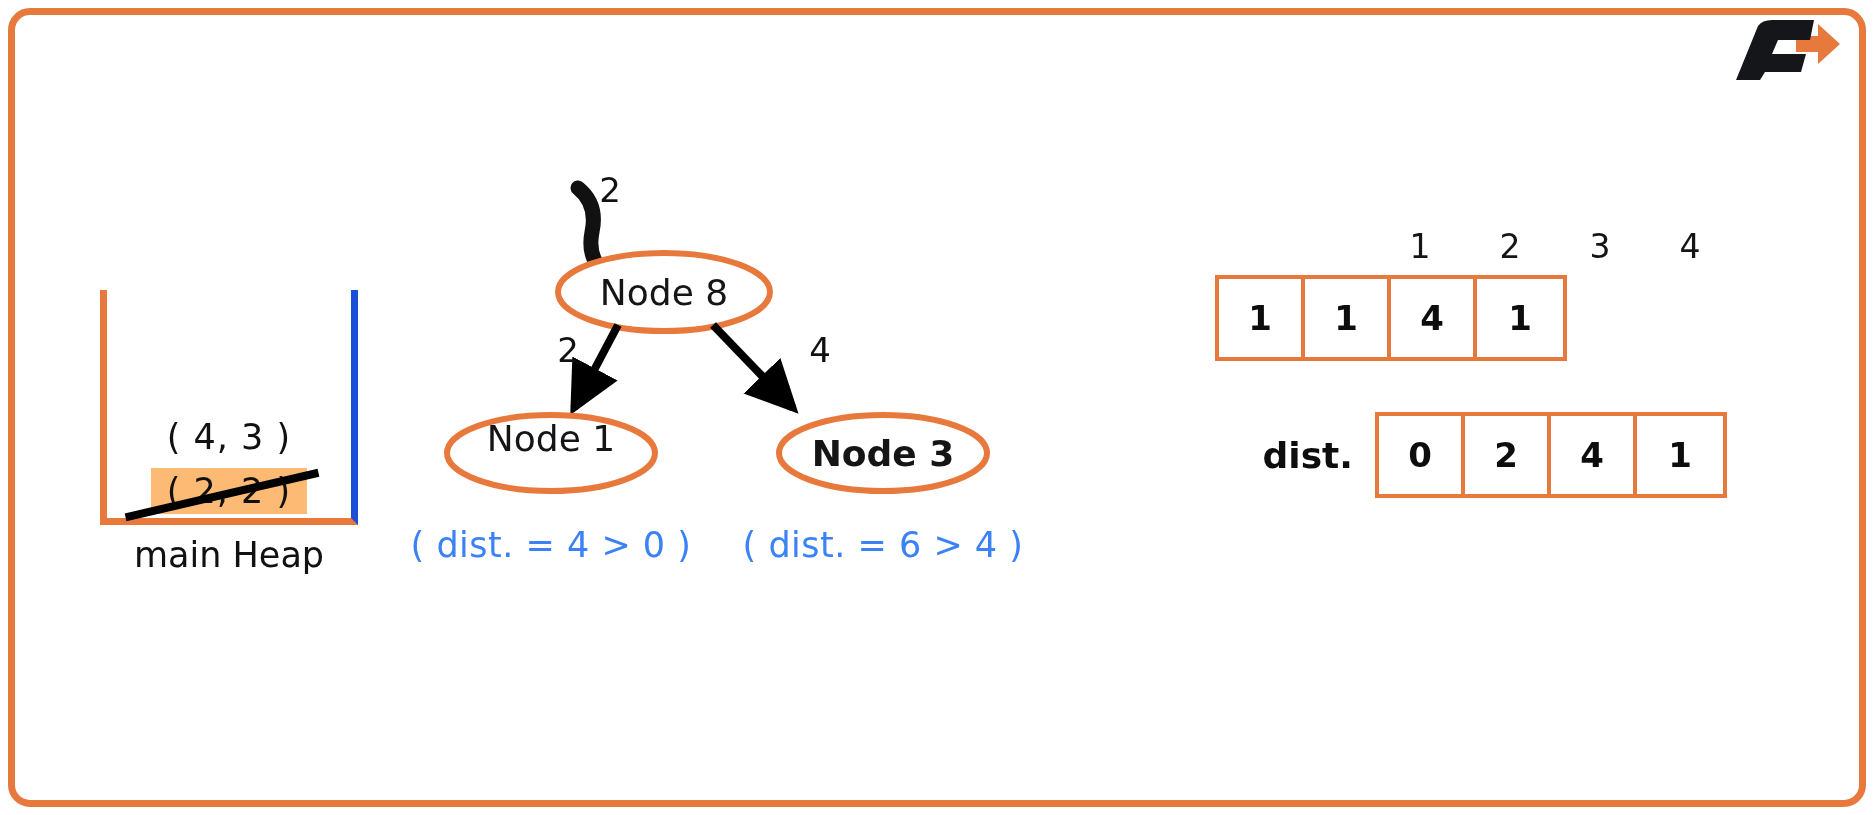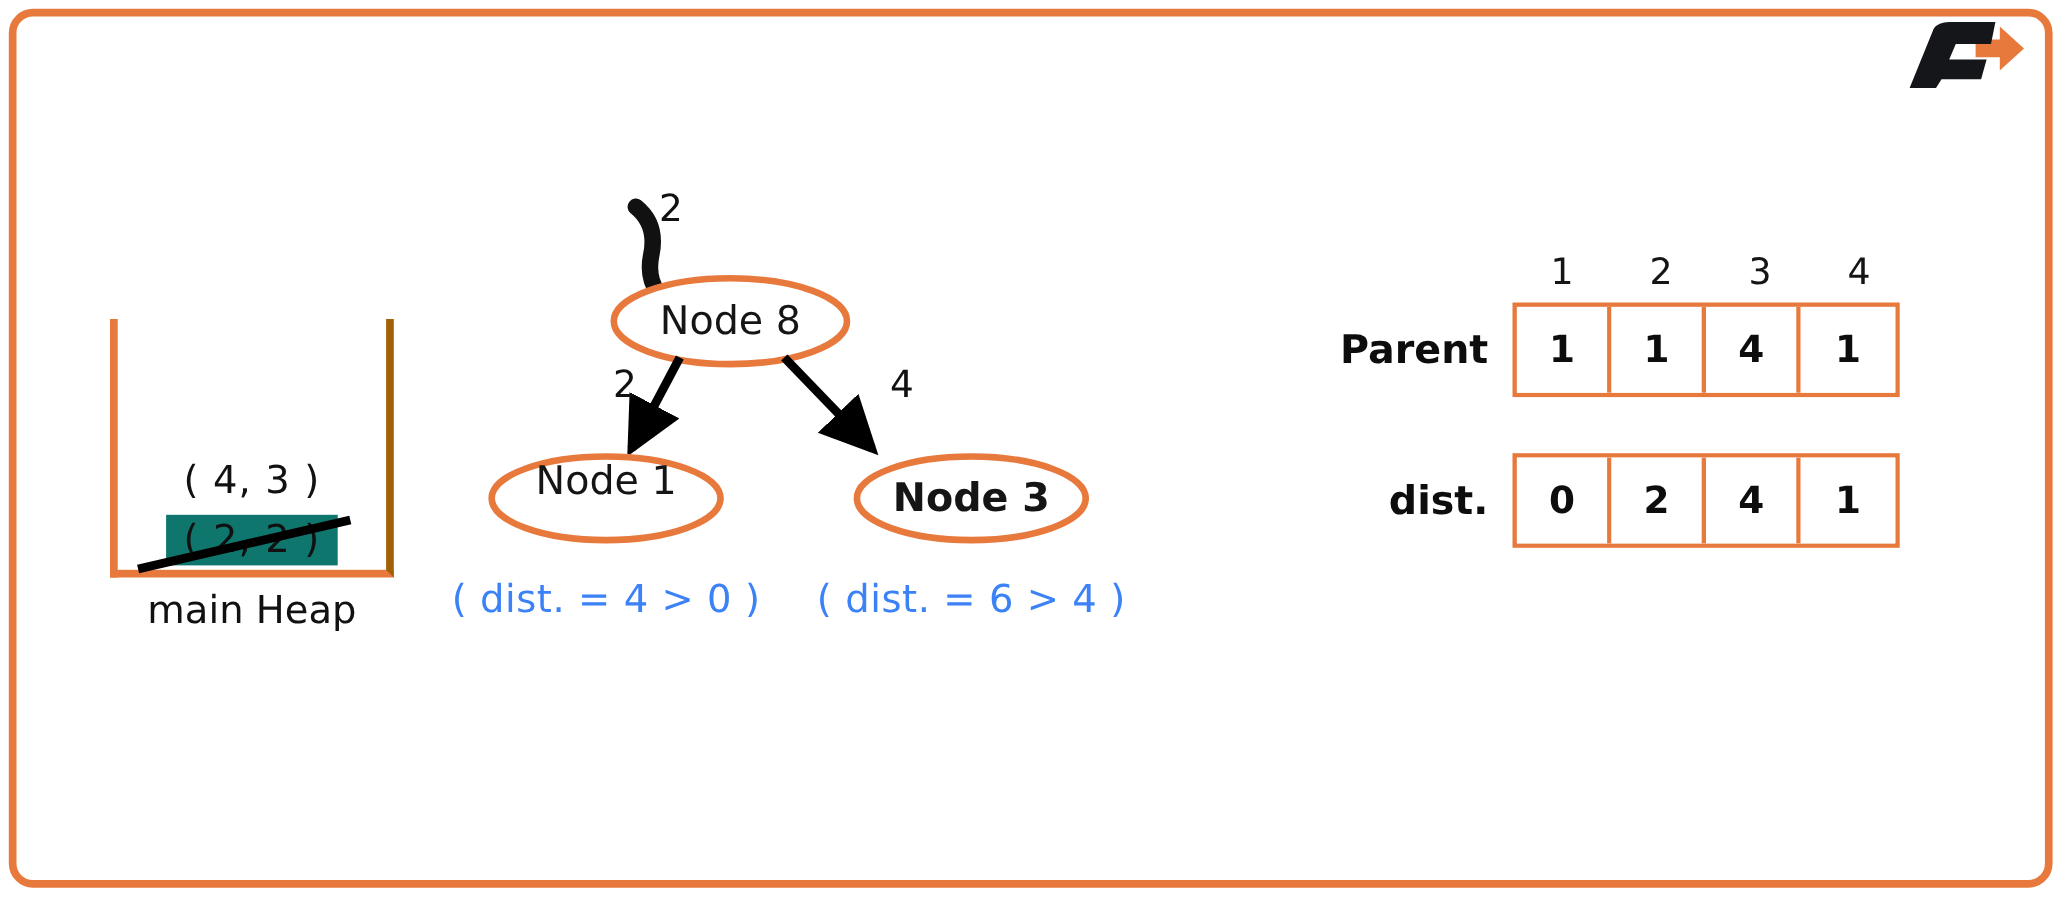--- a/index.html
+++ b/index.html
@@ -48,21 +48,21 @@
     left: 100px;
     top: 290px;
     width: 260px;
   }
   .heap-box {
     position: relative;
     width: 258px;
     height: 235px;
     box-sizing: border-box;
     border-left: 7px solid #E8793D;
-    border-right: 7px solid #a16207;
+    border-right: 7px solid #1d4ed8;
     border-bottom: 7px solid #E8793D;
     background: #ffffff;
   }
   .heap-entries {
     position: absolute;
     left: 0;
     right: 0;
     bottom: 4px;
     display: flex;
     flex-direction: column;
@@ -71,21 +71,21 @@
   }
   .heap-entry {
     font-size: 35px;
     color: #111111;
     letter-spacing: 1px;
     padding: 3px 16px;
     white-space: nowrap;
     position: relative;
   }
   .heap-entry.removed {
-    background: #0f766e;
+    background: #fdba74;
   }
   .heap-entry.removed .strike {
     position: absolute;
     left: -28px;
     right: -14px;
     top: 50%;
     height: 0;
     border-top: 8px solid #000000;
     transform: rotate(-13deg);
     transform-origin: center;
@@ -252,21 +252,20 @@
 
   <div class="arrays">
 
     <div class="array-block">
       <div class="array-headers">
         <div class="array-header">1</div>
         <div class="array-header">2</div>
         <div class="array-header">3</div>
         <div class="array-header">4</div>
       </div>
-      <div class="array-name">Parent</div>
       <div class="array-cells">
         <div class="array-cell">1</div>
         <div class="array-cell">1</div>
         <div class="array-cell">4</div>
         <div class="array-cell">1</div>
       </div>
     </div>
 
     <div class="array-block">
       <div class="array-name">dist.</div>

